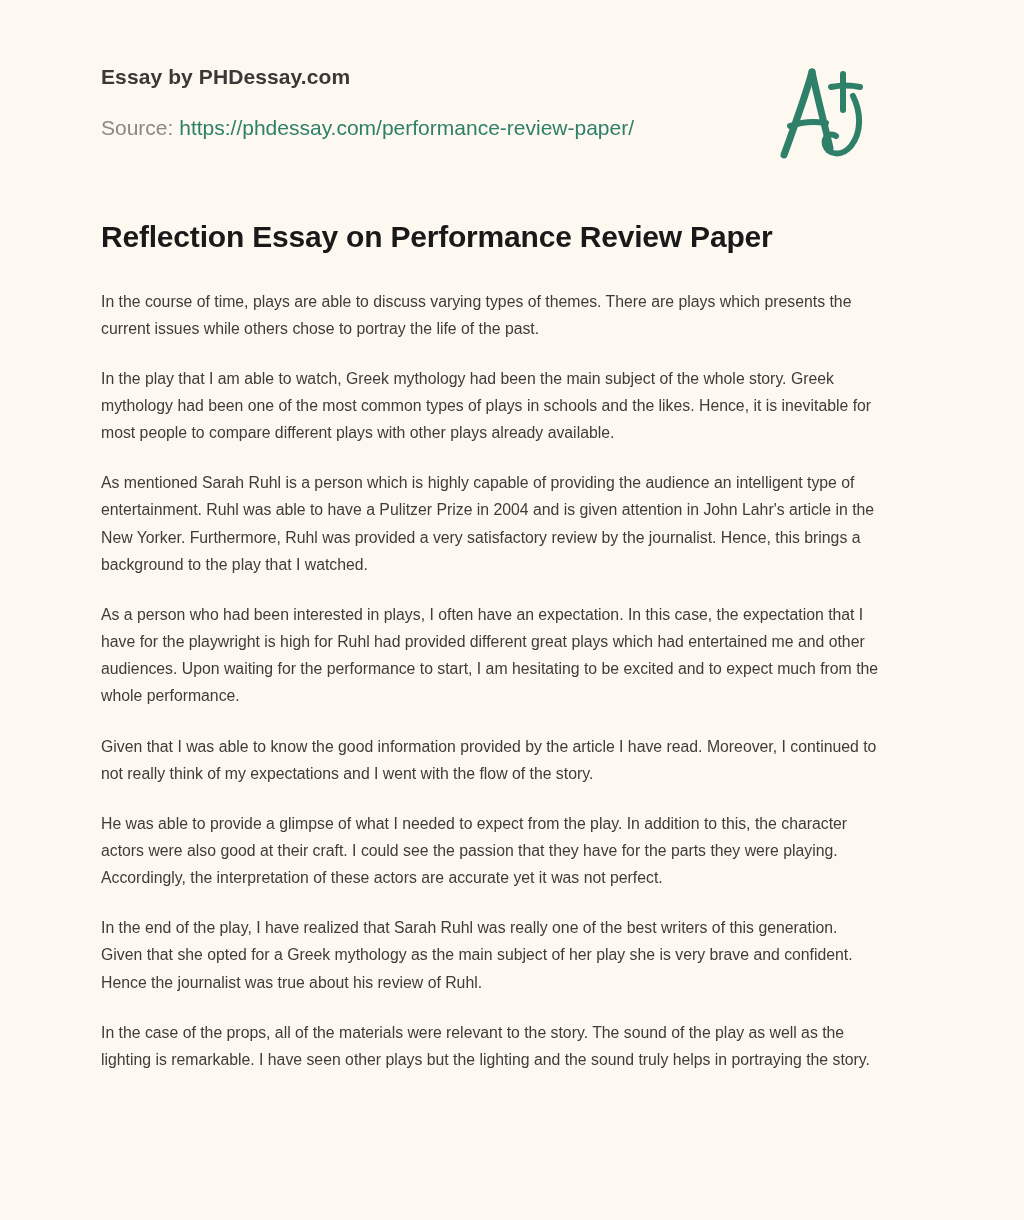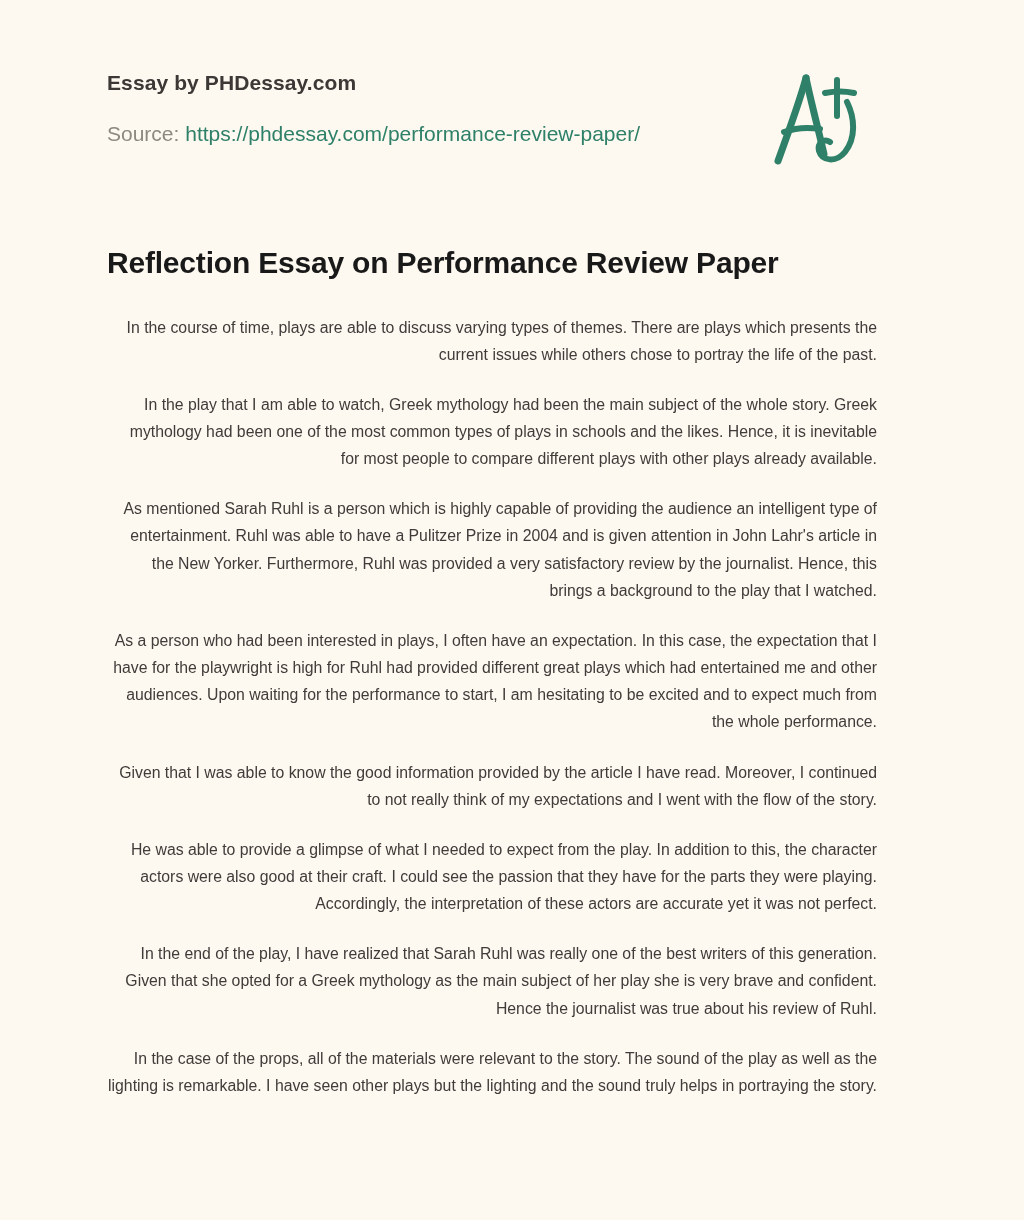--- a/index.html
+++ b/index.html
@@ -13,21 +13,21 @@
     font-family: "Liberation Sans", sans-serif;
     -webkit-font-smoothing: antialiased;
     overflow: hidden;
   }
 
   .page {
     position: relative;
     width: 984px;
     min-height: 1220px;
     box-sizing: border-box;
-    padding: 14px;
+    padding: 8px;
   }
 
   
   .site-header {
     position: relative;
     padding: 56px 93px 0 93px;
     height: 150px;
     box-sizing: border-box;
   }
 
@@ -70,38 +70,38 @@
     width: 110px;
     height: 110px;
   }
 
   
   .article {
     padding: 0 93px 0 93px;
   }
 
   .article-title {
-    margin: 80px 0 0 0;
+    margin: 60px 0 0 0;
     font-size: 30px;
     font-weight: bold;
     line-height: 1.25;
     color: #191919;
     letter-spacing: -0.2px;
   }
 
   .article-body {
     margin-top: 32px;
   }
 
   .article-body p {
     margin: 0 0 23px 0;
     font-size: 15.8px;
     line-height: 1.72;
     color: #3f3c39;
-    text-align: right;
+    text-align: left;
     max-width: 800px;
   }
 
   .article-body p:last-child {
     margin-bottom: 4px;
   }
 </style>
 </head>
 <body>
 

